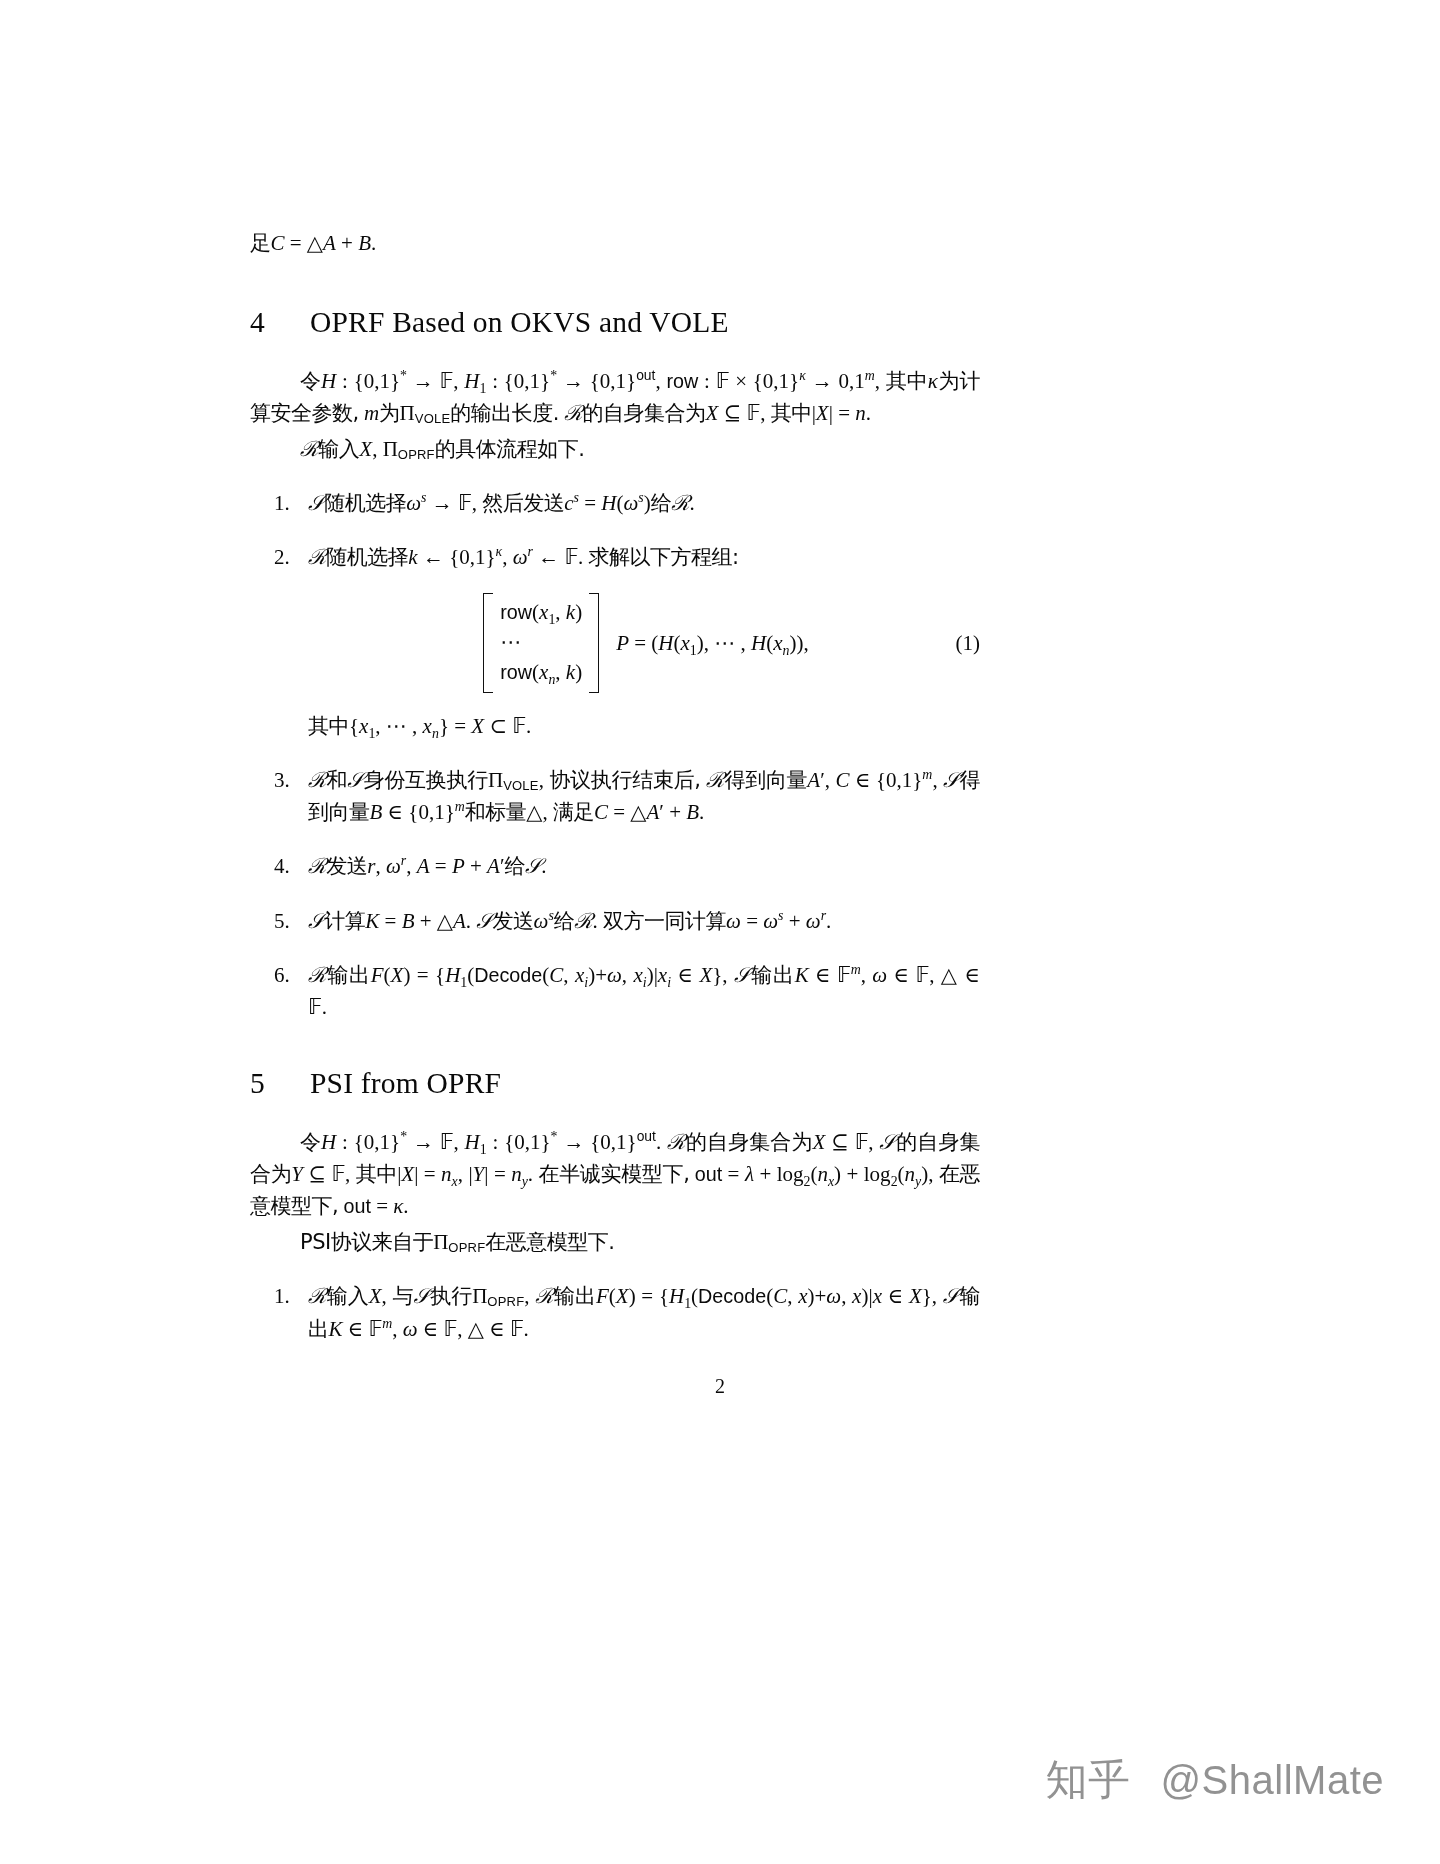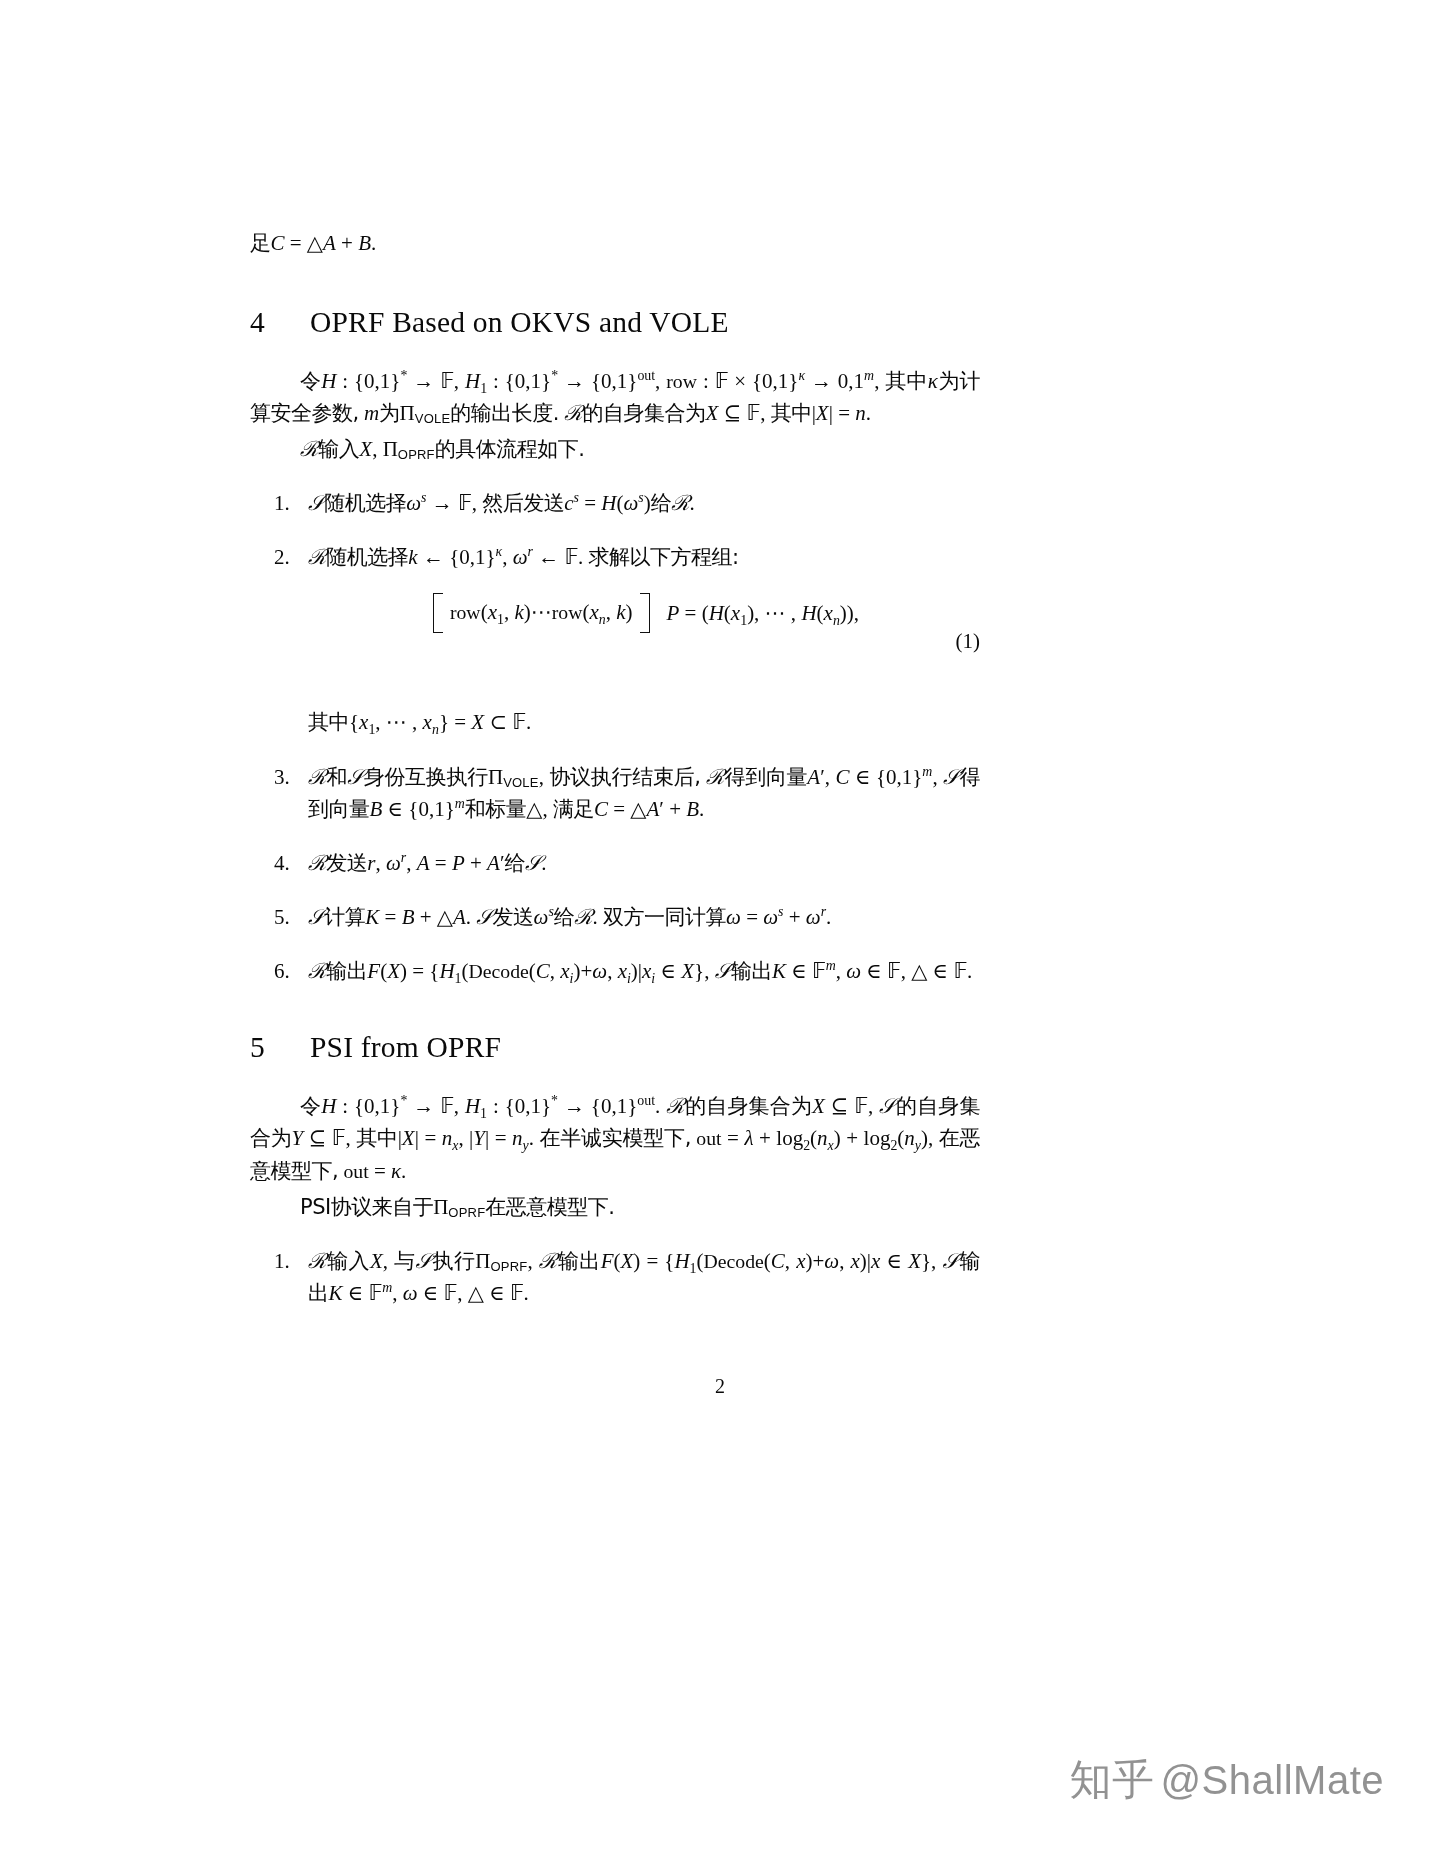--- a/index.html
+++ b/index.html
@@ -26,21 +26,21 @@
 
   .content {
     position: absolute;
     left: 250px;
     top: 228px;
     width: 730px;
   }
   .it { font-style: italic; }
   .cal { font-style: italic; font-family: "Liberation Serif", serif; }
   .bb { font-family: "DejaVu Sans", sans-serif; font-style: normal; letter-spacing: -0.5px; }
-  .sf { font-family: Liberation Serif, serif; font-size: 0.94em; }
+  .sf { font-family: Liberation Sans, sans-serif; font-size: 0.94em; }
   sup.s, sub.s { font-size: 0.66em; line-height: 0; }
   sup.s { vertical-align: super; }
   sub.s { vertical-align: sub; }
   .sc { font-family: "Liberation Sans", sans-serif; font-size: 0.62em; vertical-align: -0.25em; letter-spacing: 0.2px;}
 
   .lead-line {
     font-size: 21px;
     line-height: 1.5;
     margin: 0 0 0 0;
   }
@@ -105,20 +105,21 @@
   }
   .bracket {
     width: 9px;
     border-top: 1.6px solid #111;
     border-bottom: 1.6px solid #111;
   }
   .bracket.left { border-left: 1.6px solid #111; }
   .bracket.right { border-right: 1.6px solid #111; }
   .mcells {
     display: flex;
+    flex-direction: column;
     padding: 5px 7px;
     line-height: 1.42;
   }
   .mcells > div { white-space: nowrap; }
   .eqn-rhs { margin-left: 13px; white-space: nowrap; }
   .eqn-tag {
     position: absolute;
     right: 0;
     top: 50%;
     transform: translateY(-50%);
@@ -139,21 +140,21 @@
     text-align: center;
     font-size: 20px;
   }
 
   .watermark {
     position: absolute;
     right: 56px;
     bottom: 56px;
     display: flex;
     align-items: center;
-    gap: 6px;
+    gap: 30px;
     color: #8d8d8d;
     font-family: "Liberation Sans", sans-serif;
     font-size: 40px;
     letter-spacing: 0.5px;
     opacity: 0.95;
   }
   .watermark .zh {
     font-size: 42px;
     font-family: "DejaVu Sans", sans-serif;
     font-weight: 500;

